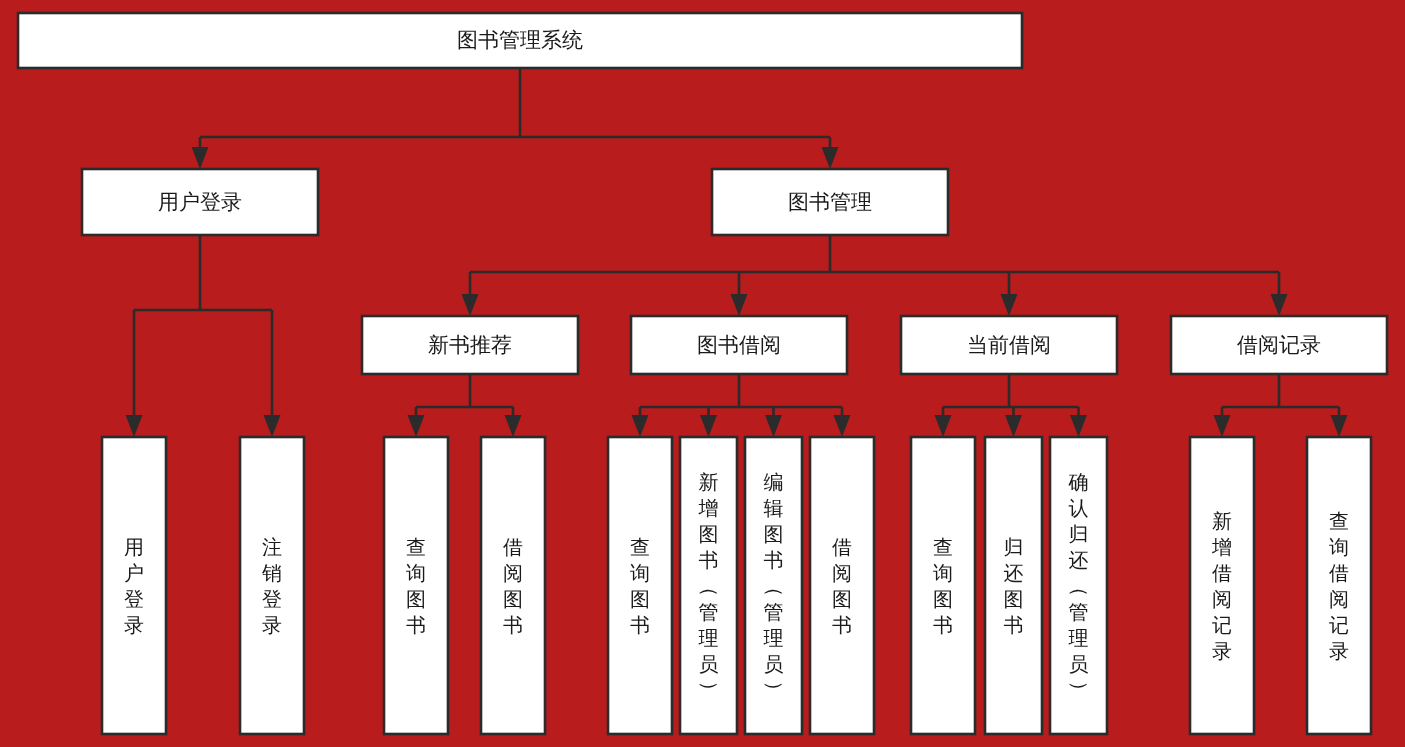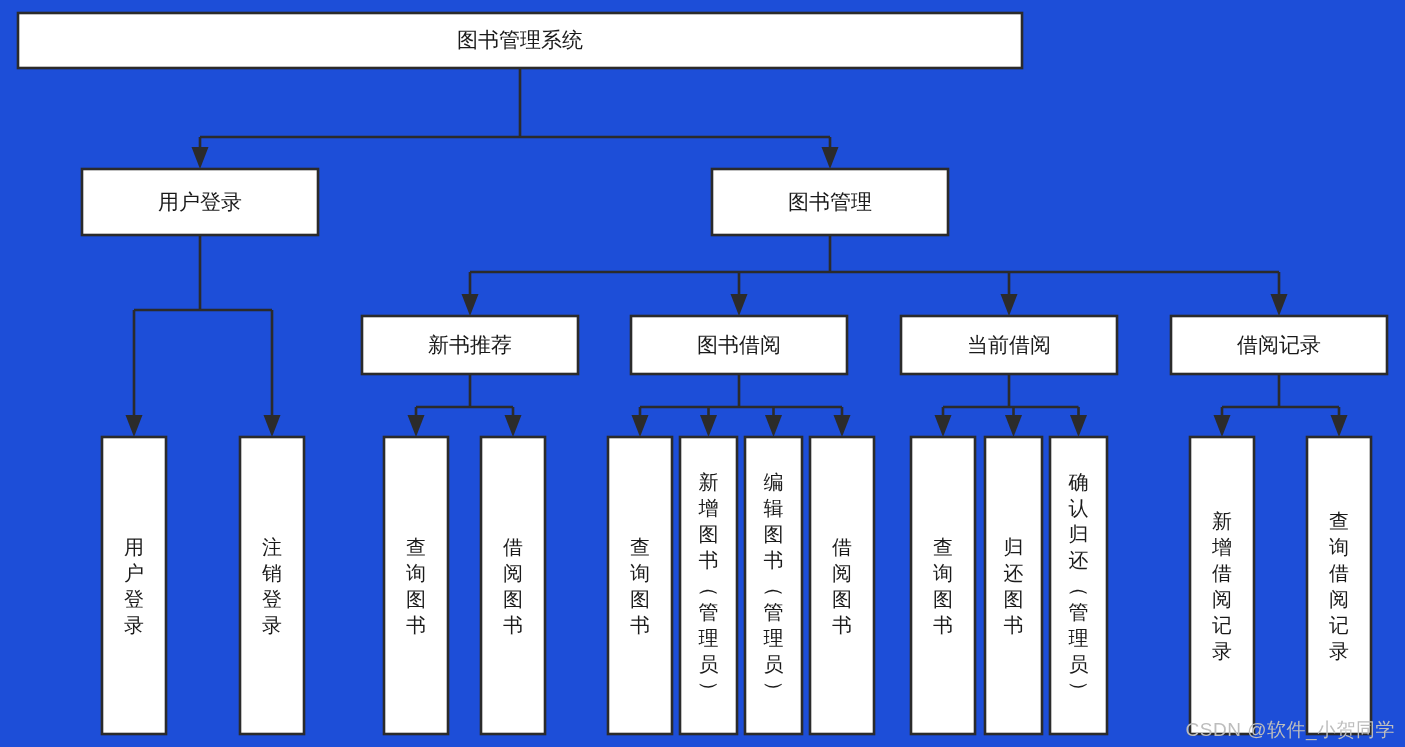--- a/index.html
+++ b/index.html
@@ -10,21 +10,21 @@
   body {
     width: 1405px;
     height: 747px;
     font-family: "Liberation Sans", "DejaVu Sans", sans-serif;
     overflow: hidden;
   }
   #diagram-root {
     position: relative;
     width: 1405px;
     height: 747px;
-    background: #1d4ed8;
+    background: #b91c1c;
   }
   svg.diagram-canvas {
     position: absolute;
     left: 0;
     top: 0;
     width: 1405px;
     height: 747px;
   }
   .node-box {
     fill: #ffffff;
@@ -288,15 +288,14 @@
           <text x="1339" y="553.78" class="node-label-v">询</text>
           <text x="1339" y="579.78" class="node-label-v">借</text>
           <text x="1339" y="605.78" class="node-label-v">阅</text>
           <text x="1339" y="631.78" class="node-label-v">记</text>
           <text x="1339" y="657.78" class="node-label-v">录</text>
           <title>查询借阅记录</title>
         </g>
       </g>
   </svg>
 
-  <div class="watermark">CSDN @软件_小贺同学</div>
 
 </div>
 
 </body></html>

